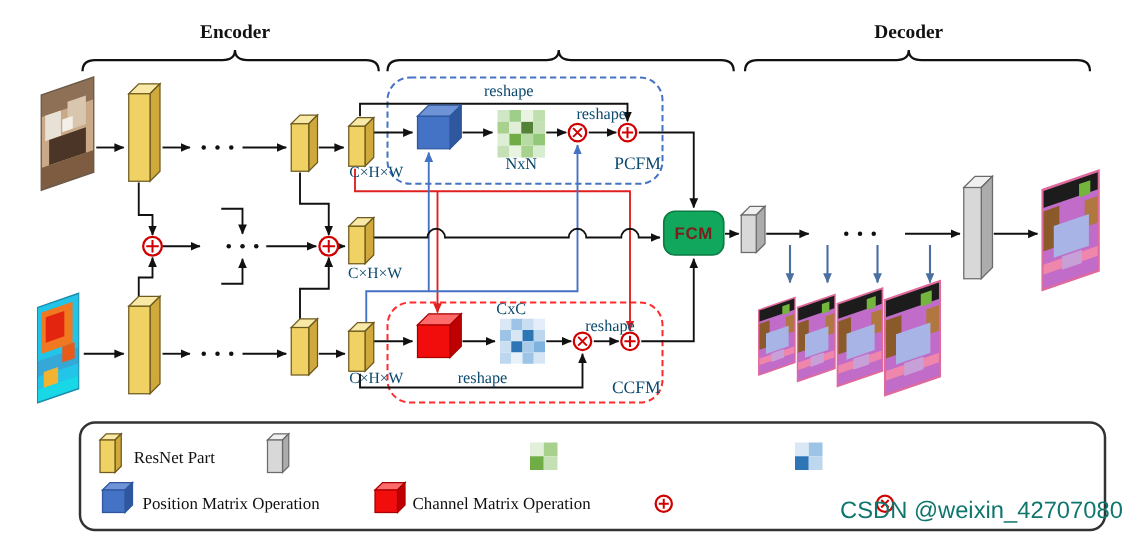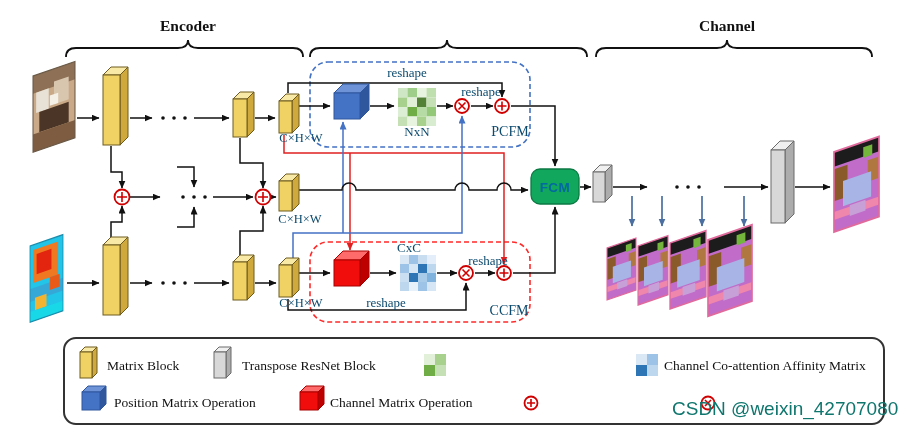--- a/index.html
+++ b/index.html
@@ -5,21 +5,21 @@
   html,body{margin:0;padding:0;background:#fff;}
   #stage{position:relative;width:917px;height:430px;background:#fff;overflow:hidden;
          font-family:"Liberation Serif",serif;}
   #diagram-svg{position:absolute;left:0;top:0;}
   .lbl{position:absolute;transform:translate(-50%,-50%);font-size:13px;color:#0c4a6e;
        white-space:nowrap;line-height:1;}
   .lbl-sm{font-size:12.5px;}
   .lbl-md{font-size:14px;}
   .title{position:absolute;transform:translate(-50%,-50%);font-weight:bold;font-size:15.5px;
          color:#111;white-space:nowrap;}
-  .fcm-text{position:absolute;transform:translate(-50%,-50%);color:#0369a1;font-weight:bold;
+  .fcm-text{position:absolute;transform:translate(-50%,-50%);color:#7f1d1d;font-weight:bold;
             font-size:13.5px;font-family:"Liberation Sans",sans-serif;letter-spacing:.5px;}
   .legend-label{position:absolute;transform:translateY(-50%);font-size:13.5px;color:#111;
                 white-space:nowrap;}
   .watermark{position:absolute;transform:translateY(-50%);font-size:19px;color:#0f766e;
              font-family:"Liberation Sans",sans-serif;white-space:nowrap;z-index:5;}
 </style>
 </head>
 <body>
 
 <div id="stage">
@@ -332,36 +332,34 @@
     <circle cx="531" cy="403" r="6.5" fill="#fff" stroke="#D00000" stroke-width="1.8"></circle>
     <path d="M531,399 V407 M527,403 H535" stroke="#D00000" stroke-width="1.6"></path>
   </g>
   <g>
     <circle cx="708" cy="403" r="6.5" fill="#fff" stroke="#D00000" stroke-width="1.8"></circle>
     <path d="M705,400 L711,406 M711,400 L705,406" stroke="#D00000" stroke-width="1.6"></path>
   </g>
 </svg>
 
 <div class="title" style="left:188px;top:26px">Encoder</div>
-<div class="title" style="left:727px;top:26px">Channel</div>
+<div class="title" style="left:727px;top:26px">Decoder</div>
 
 <div class="lbl" style="left:407px;top:72px">reshape</div>
 <div class="lbl" style="left:481px;top:91px">reshape</div>
 <div class="lbl" style="left:417px;top:131px">NxN</div>
 <div class="lbl lbl-md" style="left:510px;top:132px">PCFM</div>
 <div class="lbl lbl-sm" style="left:301px;top:138px">C×H×W</div>
 <div class="lbl lbl-sm" style="left:300px;top:219px">C×H×W</div>
 <div class="lbl lbl-sm" style="left:301px;top:303px">C×H×W</div>
 <div class="lbl" style="left:409px;top:247px">CxC</div>
 <div class="lbl" style="left:488px;top:260px">reshape</div>
 <div class="lbl" style="left:386px;top:302px">reshape</div>
 <div class="lbl lbl-md" style="left:509px;top:311px">CCFM</div>
 <div class="fcm-text" style="left:555px;top:187px">FCM</div>
 
-<div class="legend-label" style="left:107px;top:366px">Matrix Block</div>
-<div class="legend-label" style="left:242px;top:366px">Transpose ResNet Block</div>
-<div class="legend-label" style="left:664px;top:366px">Channel Co-attention Affinity Matrix</div>
+<div class="legend-label" style="left:107px;top:366px">ResNet Part</div>
 <div class="legend-label" style="left:330px;top:403px">Channel Matrix Operation</div>
 <div class="legend-label" style="left:114px;top:403px">Position Matrix Operation</div>
 
 <div class="watermark" style="left:672px;top:409px">CSDN @weixin_42707080</div>
 
 </div>
 
 </body></html>

